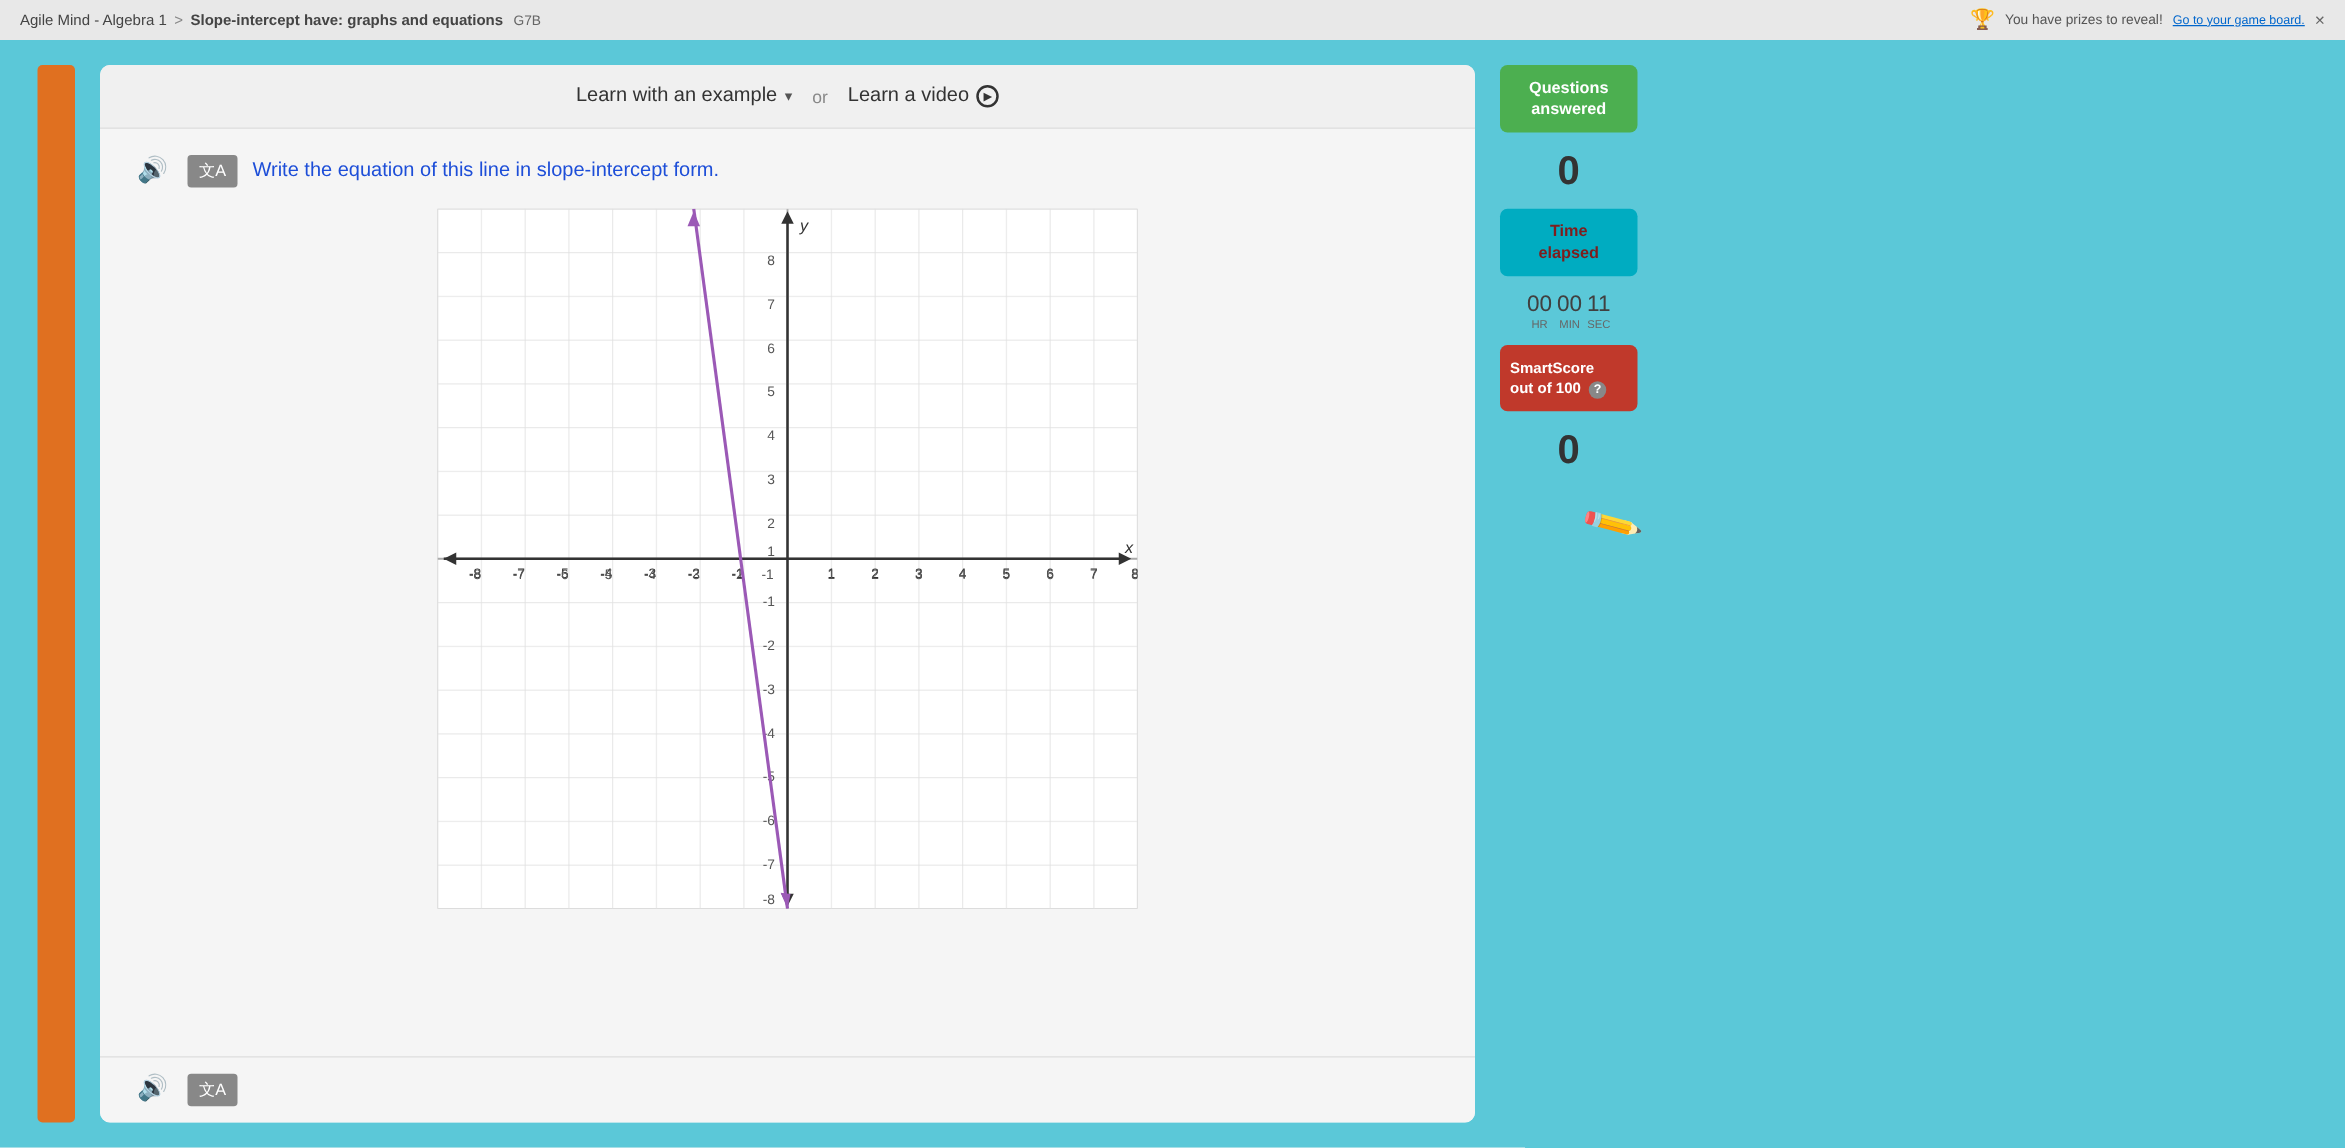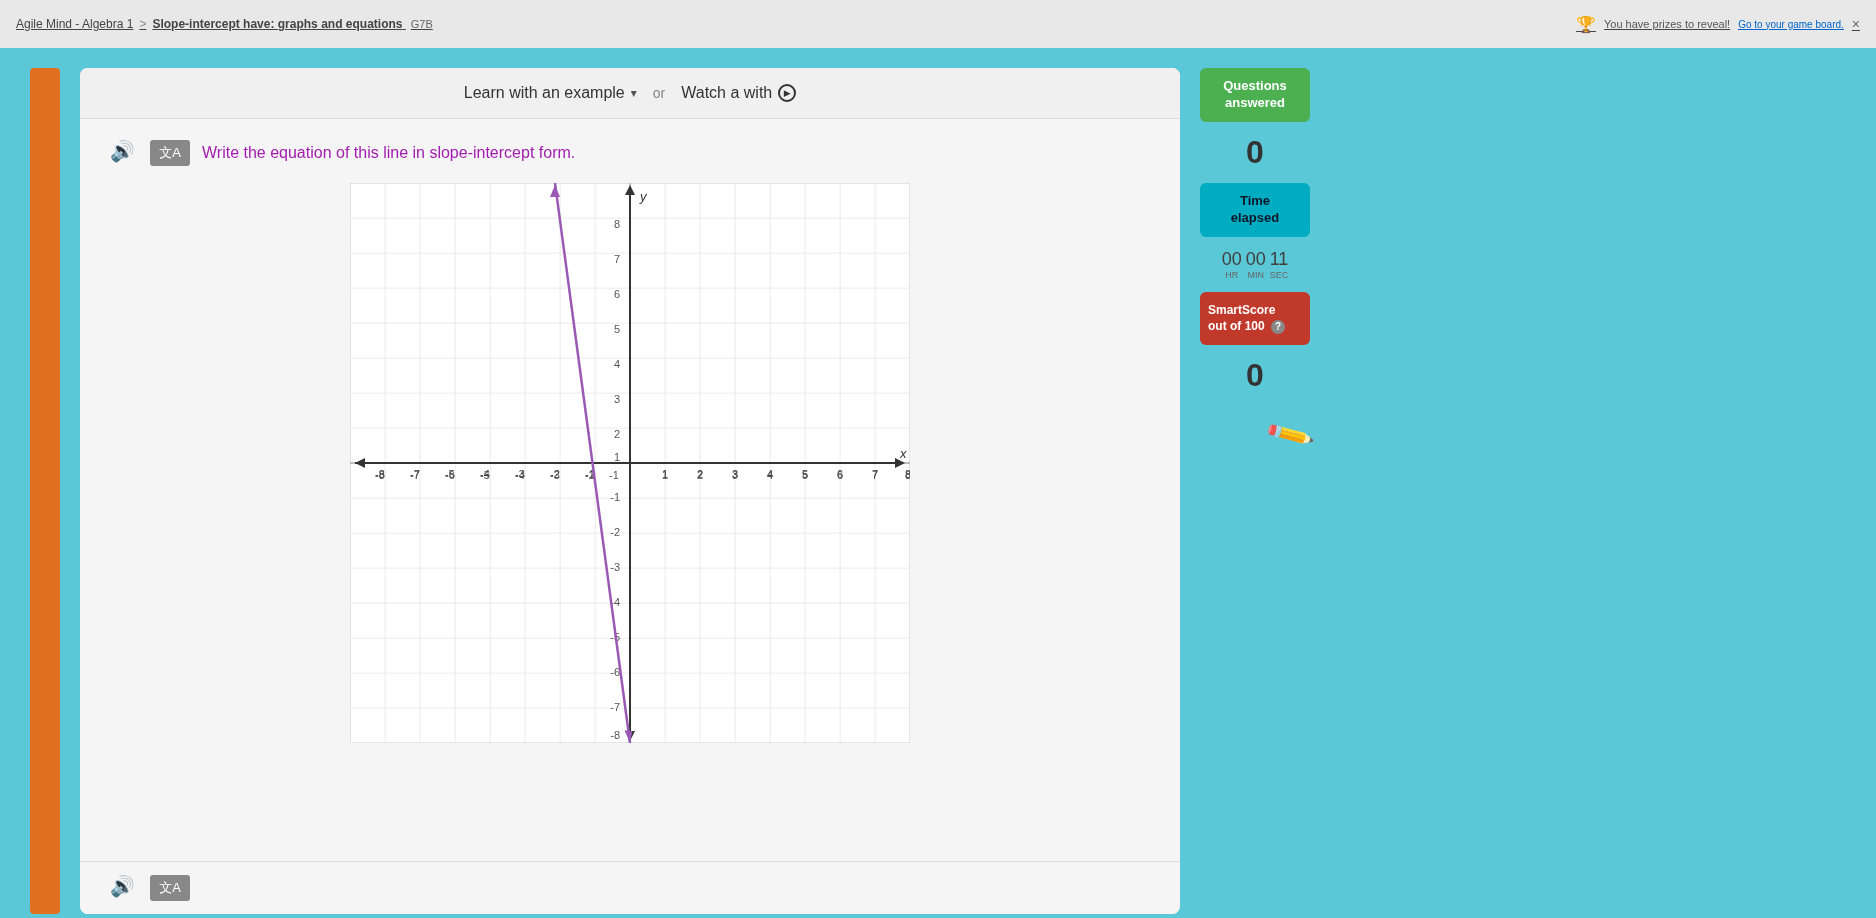--- a/index.html
+++ b/index.html
@@ -6,29 +6,28 @@
     body {
       width: 1876px;
       height: 918px;
       background: #5bc8d8;
       font-family: Arial, sans-serif;
       overflow: hidden;
     }
 
     
     .top-bar {
-      height: 48px;
+      height: 32px;
       background: #e8e8e8;
       display: flex;
       align-items: center;
       padding: 0 16px;
       font-size: 12px;
       color: #444;
       justify-content: space-between;
-      text-decoration: underline;
     }
     .top-bar-left { display: flex; align-items: center; gap: 6px; }
     .top-bar-right { display: flex; align-items: center; gap: 8px; }
     .breadcrumb-separator { color: #888; }
     .prize-text { color: #555; font-size: 11px; }
     .prize-link { color: #0066cc; text-decoration: underline; font-size: 10px; }
     .close-x { font-size: 14px; color: #666; cursor: pointer; }
 
     
     .main-wrapper {
@@ -130,21 +129,21 @@
       background: #666;
       color: white;
       font-size: 11px;
       display: flex;
       align-items: center;
       justify-content: center;
       border-radius: 3px;
     }
     .question-text {
       font-size: 16px;
-      color: #a21caf;
+      color: #1d4ed8;
     }
 
     
     .graph-container {
       display: flex;
       justify-content: center;
       flex: 1;
       padding-bottom: 10px;
     }
     .graph-wrap {
@@ -191,21 +190,21 @@
 
     .score-zero {
       text-align: center;
       font-size: 32px;
       font-weight: bold;
       color: #333;
     }
 
     .time-elapsed-btn {
       background: #00acc1;
-      color: #0f172a;
+      color: #7f1d1d;
       border: none;
       border-radius: 6px;
       padding: 10px 8px;
       text-align: center;
       font-size: 13px;
       font-weight: bold;
       cursor: pointer;
       line-height: 1.3;
     }
 
@@ -301,21 +300,21 @@
 
   <div class="content-card">
 
     <div class="content-header">
       <button class="learn-example-btn">
         <span>Learn with an example</span>
         <span class="chevron">▾</span>
       </button>
       <span class="or-text">or</span>
       <button class="watch-video-btn">
-        <span>Watch a with</span>
+        <span>Learn a video</span>
         <span class="play-circle">▶</span>
       </button>
     </div>
 
     <div class="question-area">
       <div class="question-row">
         <span class="sound-icon">🔊</span>
         <span class="translate-icon" style="font-size:13px;padding:2px 3px;background:#888;color:white;border-radius:3px;">文A</span>
         <span class="question-text">Write the equation of this line in slope-intercept form.</span>
       </div>

